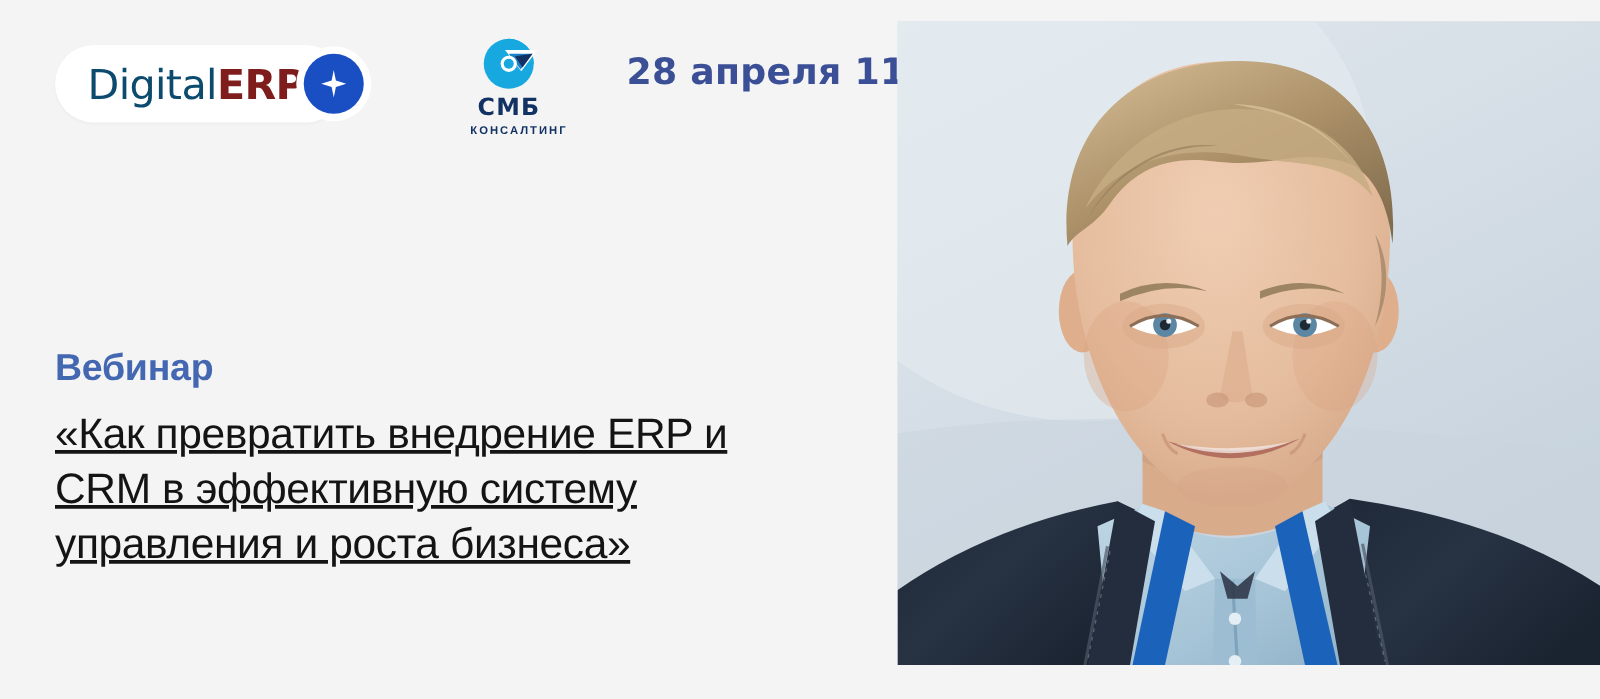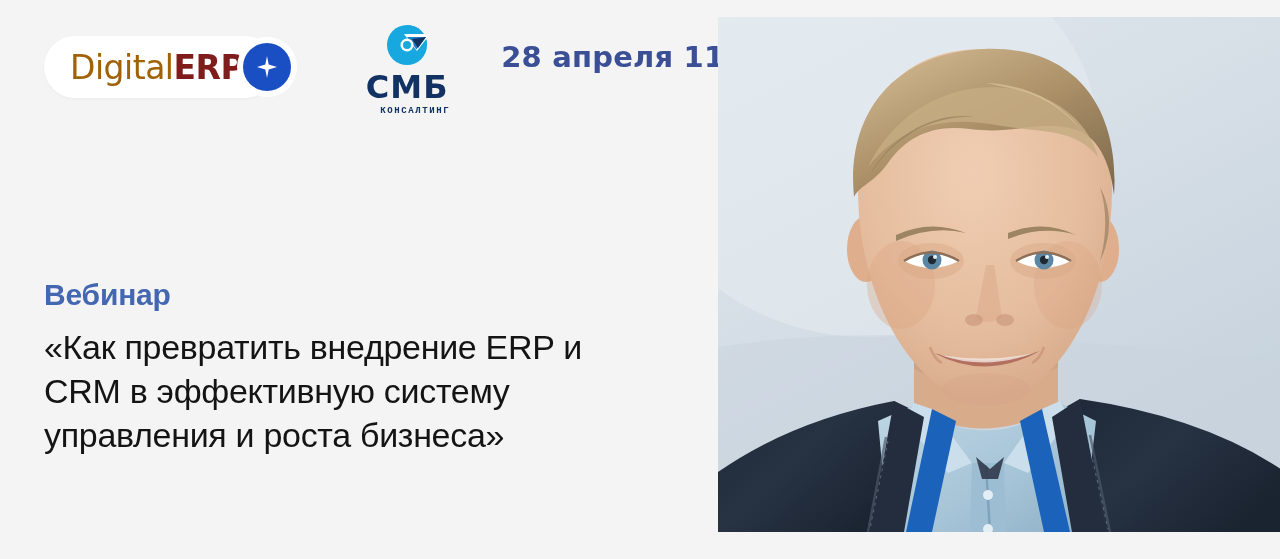--- a/index.html
+++ b/index.html
@@ -39,21 +39,21 @@
     box-shadow:0 1px 3px rgba(0,0,0,0.04);
   }
   .erp-text {
     font-size:33px;
     font-weight:400;
     letter-spacing:-0.5px;
     line-height:1;
     white-space:nowrap;
     font-family:"DejaVu Sans", sans-serif;
   }
-  .erp-text .d1 { color:#a16207; font-weight:400; }
+  .erp-text .d1 { color:#0c4a6e; font-weight:400; }
   .erp-text .d2 { color:#7f1d1d; font-weight:700; }
 
   .erp-badge-ring {
     position:absolute;
     left:193px; top:6px;
     width:60px; height:60px;
     border-radius:50%;
     background:#ffffff;
     display:flex; align-items:center; justify-content:center;
   }
@@ -67,29 +67,29 @@
   
   .smb-logo {
     margin-left:79px;
     display:flex; flex-direction:column; align-items:center;
     width:104px;
     padding-top:2px;
   }
   .smb-mark { width:66px; height:48px; display:block; }
   .smb-name {
     font-family:"DejaVu Sans", sans-serif;
-    font-size:32px;
+    font-size:19px;
     font-weight:700;
     color:#123264;
     letter-spacing:1px;
     line-height:1;
     margin-top:2px;
   }
   .smb-sub {
-    font-family:Liberation Mono, monospace;
+    font-family:Liberation Sans, sans-serif;
     font-size:9px;
     font-weight:700;
     color:#123264;
     letter-spacing:1.6px;
     line-height:1;
     margin-top:4px;
     margin-left:16px;
   }
 
   
@@ -119,20 +119,21 @@
     letter-spacing:-0.2px;
   }
   .headline {
     margin-top:14px;
     font-family:"Liberation Sans", sans-serif;
     font-size:34px;
     font-weight:400;
     color:#141414;
     line-height:1.30;
     letter-spacing:-0.3px;
+    text-decoration:underline;
   }
 
   
   .photo {
     position:absolute;
     left:718px; top:17px;
     width:562px; height:515px;
     overflow:hidden;
     background:linear-gradient(160deg,#dfe6ec 0%,#d3dce5 45%,#c9d4df 100%);
   }

